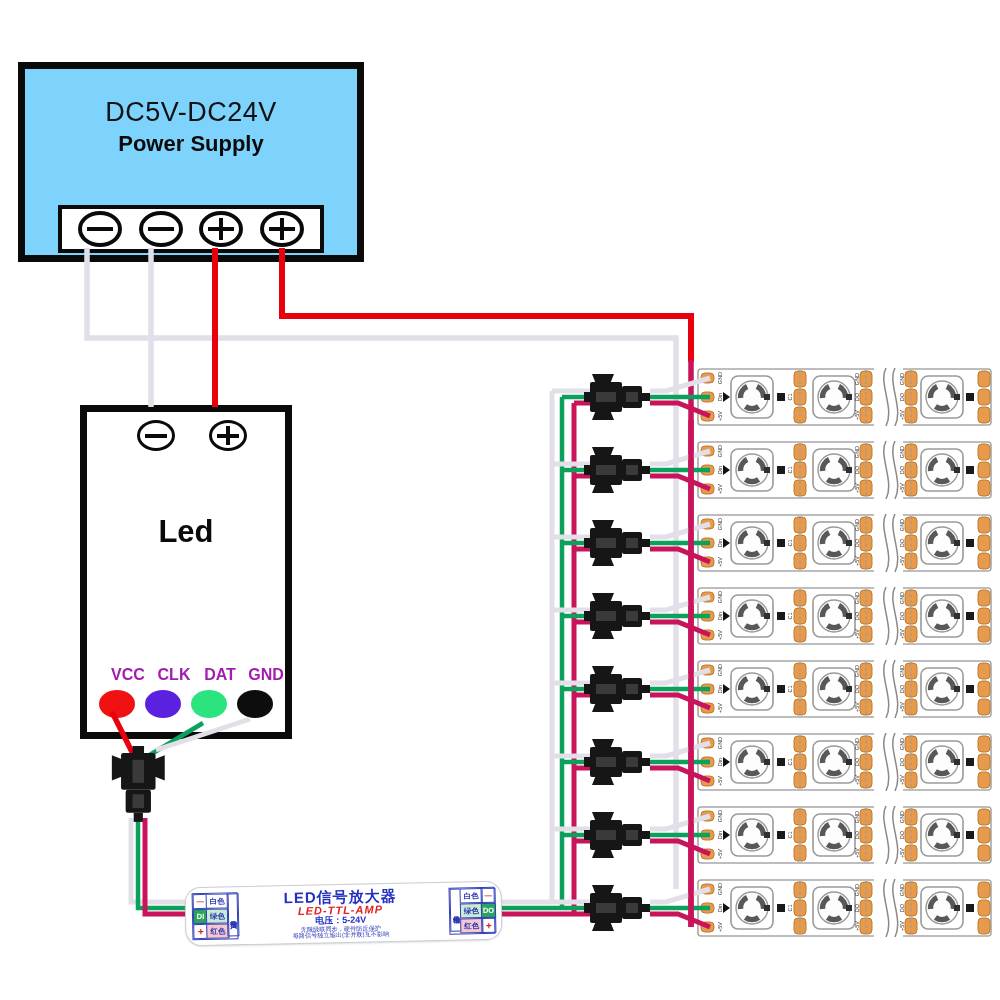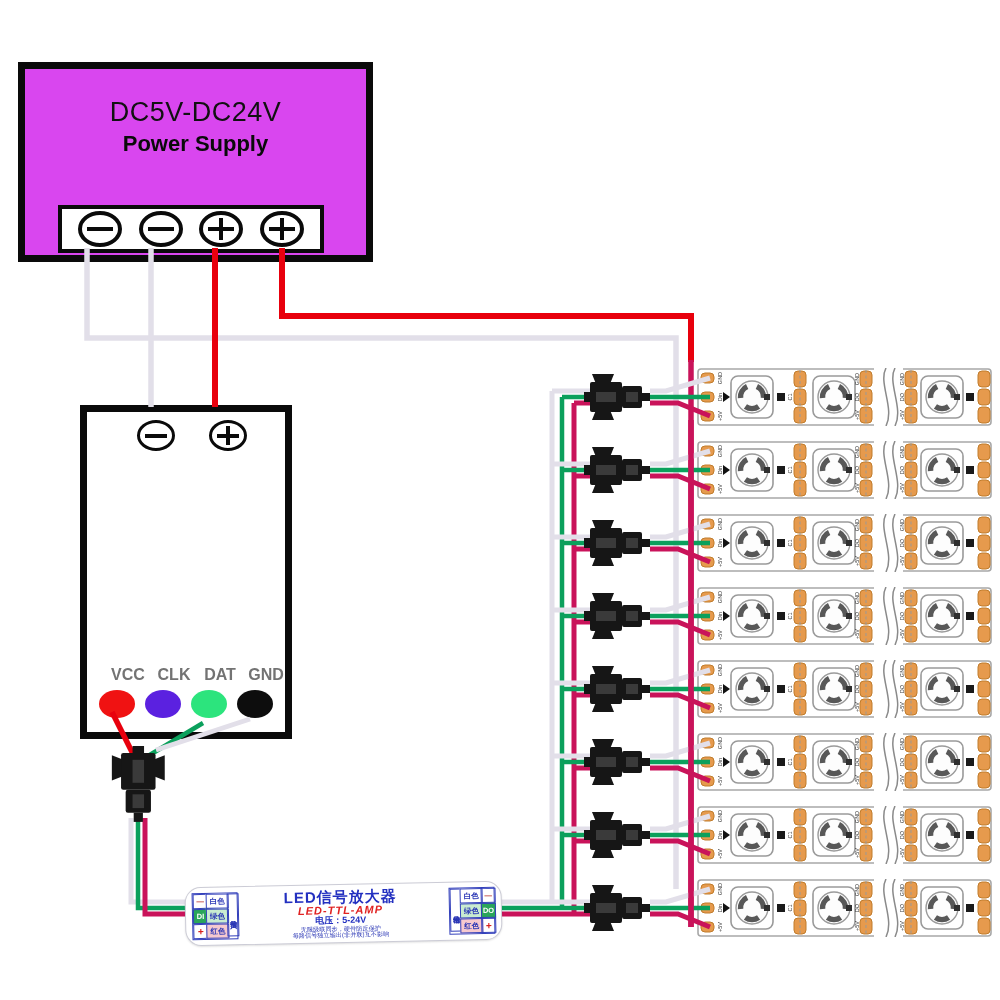--- a/index.html
+++ b/index.html
@@ -1,37 +1,37 @@
 <!DOCTYPE html>
 <html><head>
 <meta charset="utf-8">
 <style>
   html,body{margin:0;padding:0;}
   body{width:1000px;height:1000px;position:relative;background:#fff;
        font-family:"Liberation Sans", sans-serif;overflow:hidden;}
   .abs{position:absolute;}
 
   
-  #psu{left:18px;top:62px;width:332px;height:186px;border:7px solid #0a0a0a;background:#d946ef;padding-left:9px;}
+  #psu{left:18px;top:62px;width:332px;height:186px;border:7px solid #0a0a0a;background:#7dd3fc;}
   #psu-subtitle{left:0;right:0;top:28px;text-align:center;font-size:27px;color:#111;letter-spacing:.5px;}
   #psu-title{left:0;right:0;top:62px;text-align:center;font-size:22px;font-weight:bold;color:#0a0a0a;}
   #psu-strip{left:33px;top:136px;width:258px;height:40px;border:4px solid #0a0a0a;background:#fff;
              display:flex;align-items:center;justify-content:space-evenly;}
   .term{border:4px solid #0a0a0a;border-radius:50%;width:36px;height:28px;position:relative;background:#fff;}
   .term .h{position:absolute;left:5px;right:5px;top:50%;height:4px;margin-top:-2px;background:#0a0a0a;}
   .term .v{position:absolute;top:3px;bottom:3px;left:50%;width:4px;margin-left:-2px;background:#0a0a0a;}
   .term-sm{border-width:3.5px;width:32px;height:25px;}
 
   
   #ctl{left:80px;top:405px;width:198px;height:320px;border:7px solid #0a0a0a;background:#fff;}
   #ctl-terms{left:50px;top:8px;width:110px;display:flex;justify-content:space-between;}
   #ctl-title{left:0;right:0;top:100px;text-align:center;font-size:31px;font-weight:bold;color:#0a0a0a;line-height:40px;}
   #ctl-pins{left:8px;right:8px;bottom:14px;display:flex;justify-content:space-between;}
   .pin{display:flex;flex-direction:column;align-items:center;width:44px;}
-  .pin-label{font-size:16px;font-weight:bold;color:#737373;margin-bottom:6px;margin-left:22px;}
+  .pin-label{font-size:16px;font-weight:bold;color:#a21caf;margin-bottom:6px;margin-left:22px;}
   .pin-dot{width:36px;height:28px;border-radius:50%;}
 
   
   #amp{left:185px;top:884px;width:315px;height:57px;background:#fff;border:1.5px solid #ccccd6;
        border-radius:16px;transform:rotate(-1.2deg);display:flex;align-items:center;
        box-shadow:0 1px 2px rgba(0,0,0,.12);z-index:3;}
   .amp-table{display:grid;border:1px solid #3340bb;margin-left:6px;}
   .amp-cell{border:0.5px solid #3340bb;font-size:7.5px;line-height:13px;height:13px;text-align:center;
             color:#2a36b5;font-weight:bold;overflow:hidden;white-space:nowrap;}
   .amp-vert{writing-mode:vertical-rl;text-orientation:upright;font-size:7px;letter-spacing:0;
@@ -83,20 +83,21 @@
   <div class="abs" id="ctl-terms">
       <div class="term term-sm">
         <span class="h"></span>
       </div>
       <div class="term term-sm plus">
         <span class="h"></span>
         <span class="v"></span>
       </div>
     </div>
   <div class="abs" id="ctl-title">
+    <div>Led</div>
   </div>
   <div class="abs" id="ctl-pins">
       <div class="pin">
         <span class="pin-label">VCC</span>
         <span class="pin-dot" style="background:#f01212"></span>
       </div>
       <div class="pin">
         <span class="pin-label">CLK</span>
         <span class="pin-dot" style="background:#5b21e0"></span>
       </div>

